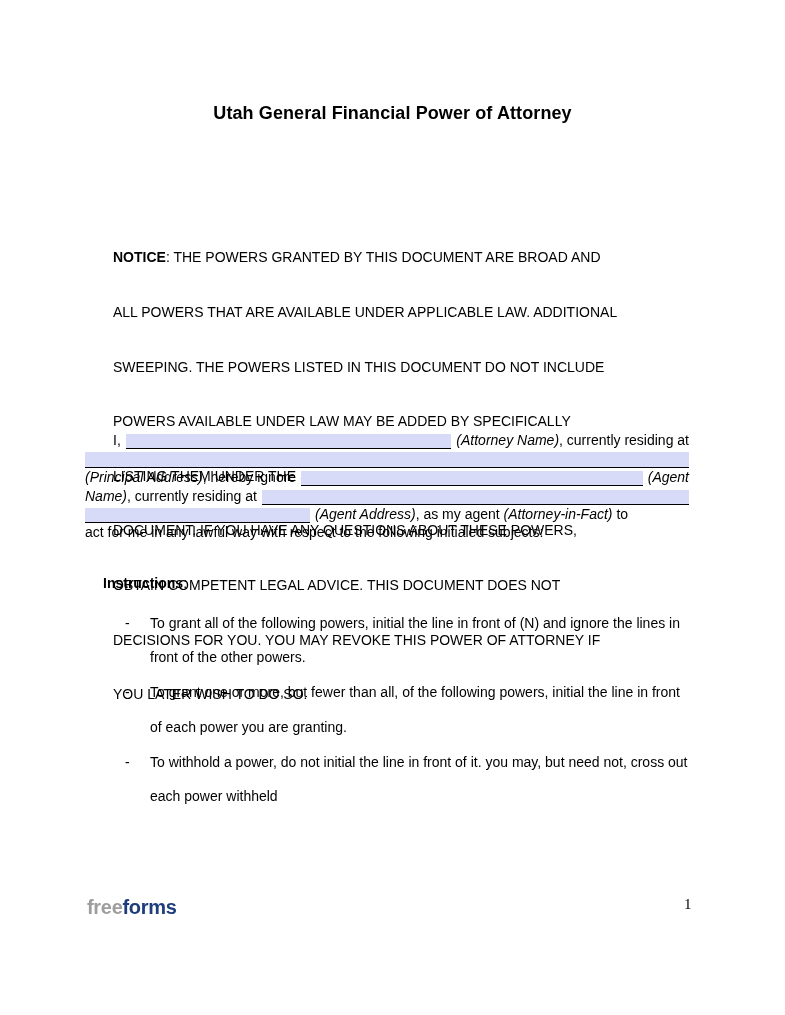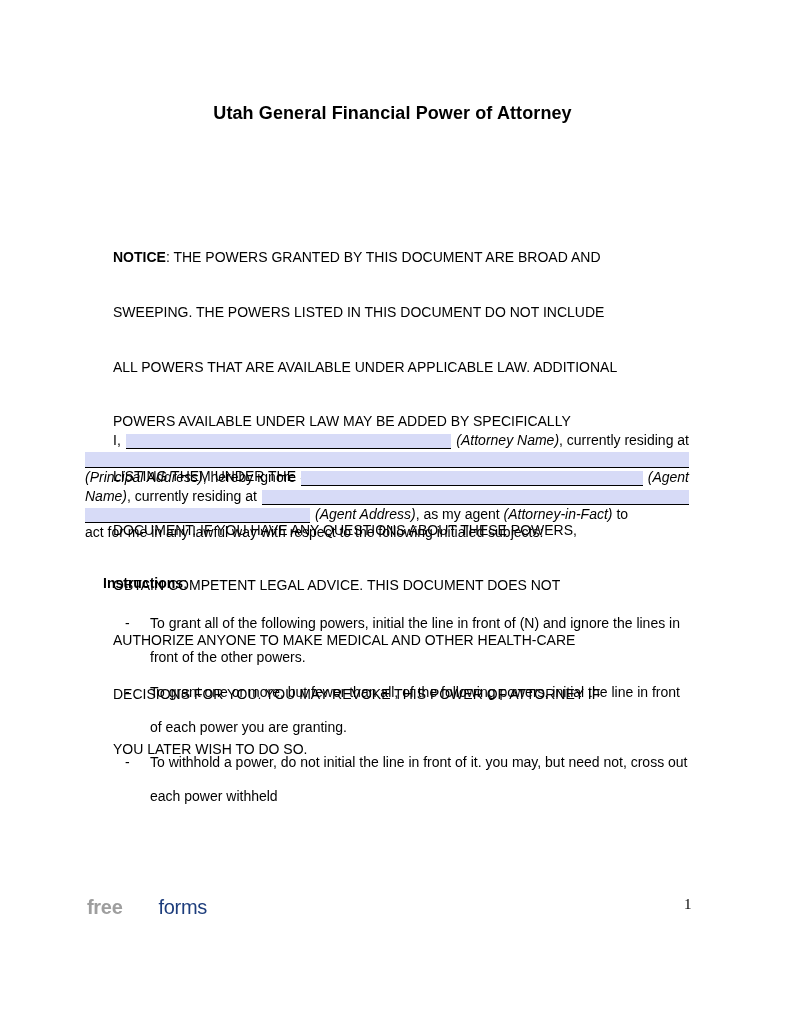--- a/index.html
+++ b/index.html
@@ -98,45 +98,44 @@
   
   .footer-logo{
     position:absolute;
     top:896px;
     left:87px;
     font-size:20px;
     letter-spacing:-0.3px;
     cursor:default;
   }
   .logo-free{color:var(--logo-gray);font-weight:600;}
-  .logo-forms{color:var(--logo-blue);font-weight:normal;margin-left:36px;}
+  .logo-forms{color:var(--logo-blue);font-weight:bold;}
   .page-number{
     position:absolute;
     top:896px;
     left:684px;
     font-family:"Liberation Serif","DejaVu Serif",serif;
     font-size:15px;
   }
 </style>
 </head>
 <body>
 
 <div class="page">
 
   <div class="doc-title">Utah General Financial Power of Attorney</div>
 
   <div class="notice">
     <div><span class="bold">NOTICE</span><span>: THE POWERS GRANTED BY THIS DOCUMENT ARE BROAD AND</span></div>
+    <div>ALL POWERS THAT ARE AVAILABLE UNDER APPLICABLE LAW. ADDITIONAL</div>
     <div>SWEEPING. THE POWERS LISTED IN THIS DOCUMENT DO NOT INCLUDE</div>
-    <div>ALL POWERS THAT ARE AVAILABLE UNDER APPLICABLE LAW. ADDITIONAL</div>
     <div>POWERS AVAILABLE UNDER LAW MAY BE ADDED BY SPECIFICALLY</div>
     <div>LISTING THEM UNDER THE SPECIAL INSTRUCTIONS SECTION OF THIS</div>
     <div>DOCUMENT. IF YOU HAVE ANY QUESTIONS ABOUT THESE POWERS,</div>
     <div>OBTAIN COMPETENT LEGAL ADVICE. THIS DOCUMENT DOES NOT</div>
-    <div>AUTHORIZE ANYONE TO MAKE MEDICAL AND OTHER HEALTH-CARE</div>
     <div>DECISIONS FOR YOU. YOU MAY REVOKE THIS POWER OF ATTORNEY IF</div>
     <div>YOU LATER WISH TO DO SO.</div>
   </div>
 
   <div class="appointment">
     <div class="fill-line" style="padding-left:28px;">
       <span>I,</span>
       <span class="blank"></span>
       <span class="italic">(Attorney Name)</span>
       <span>, currently residing at</span>

